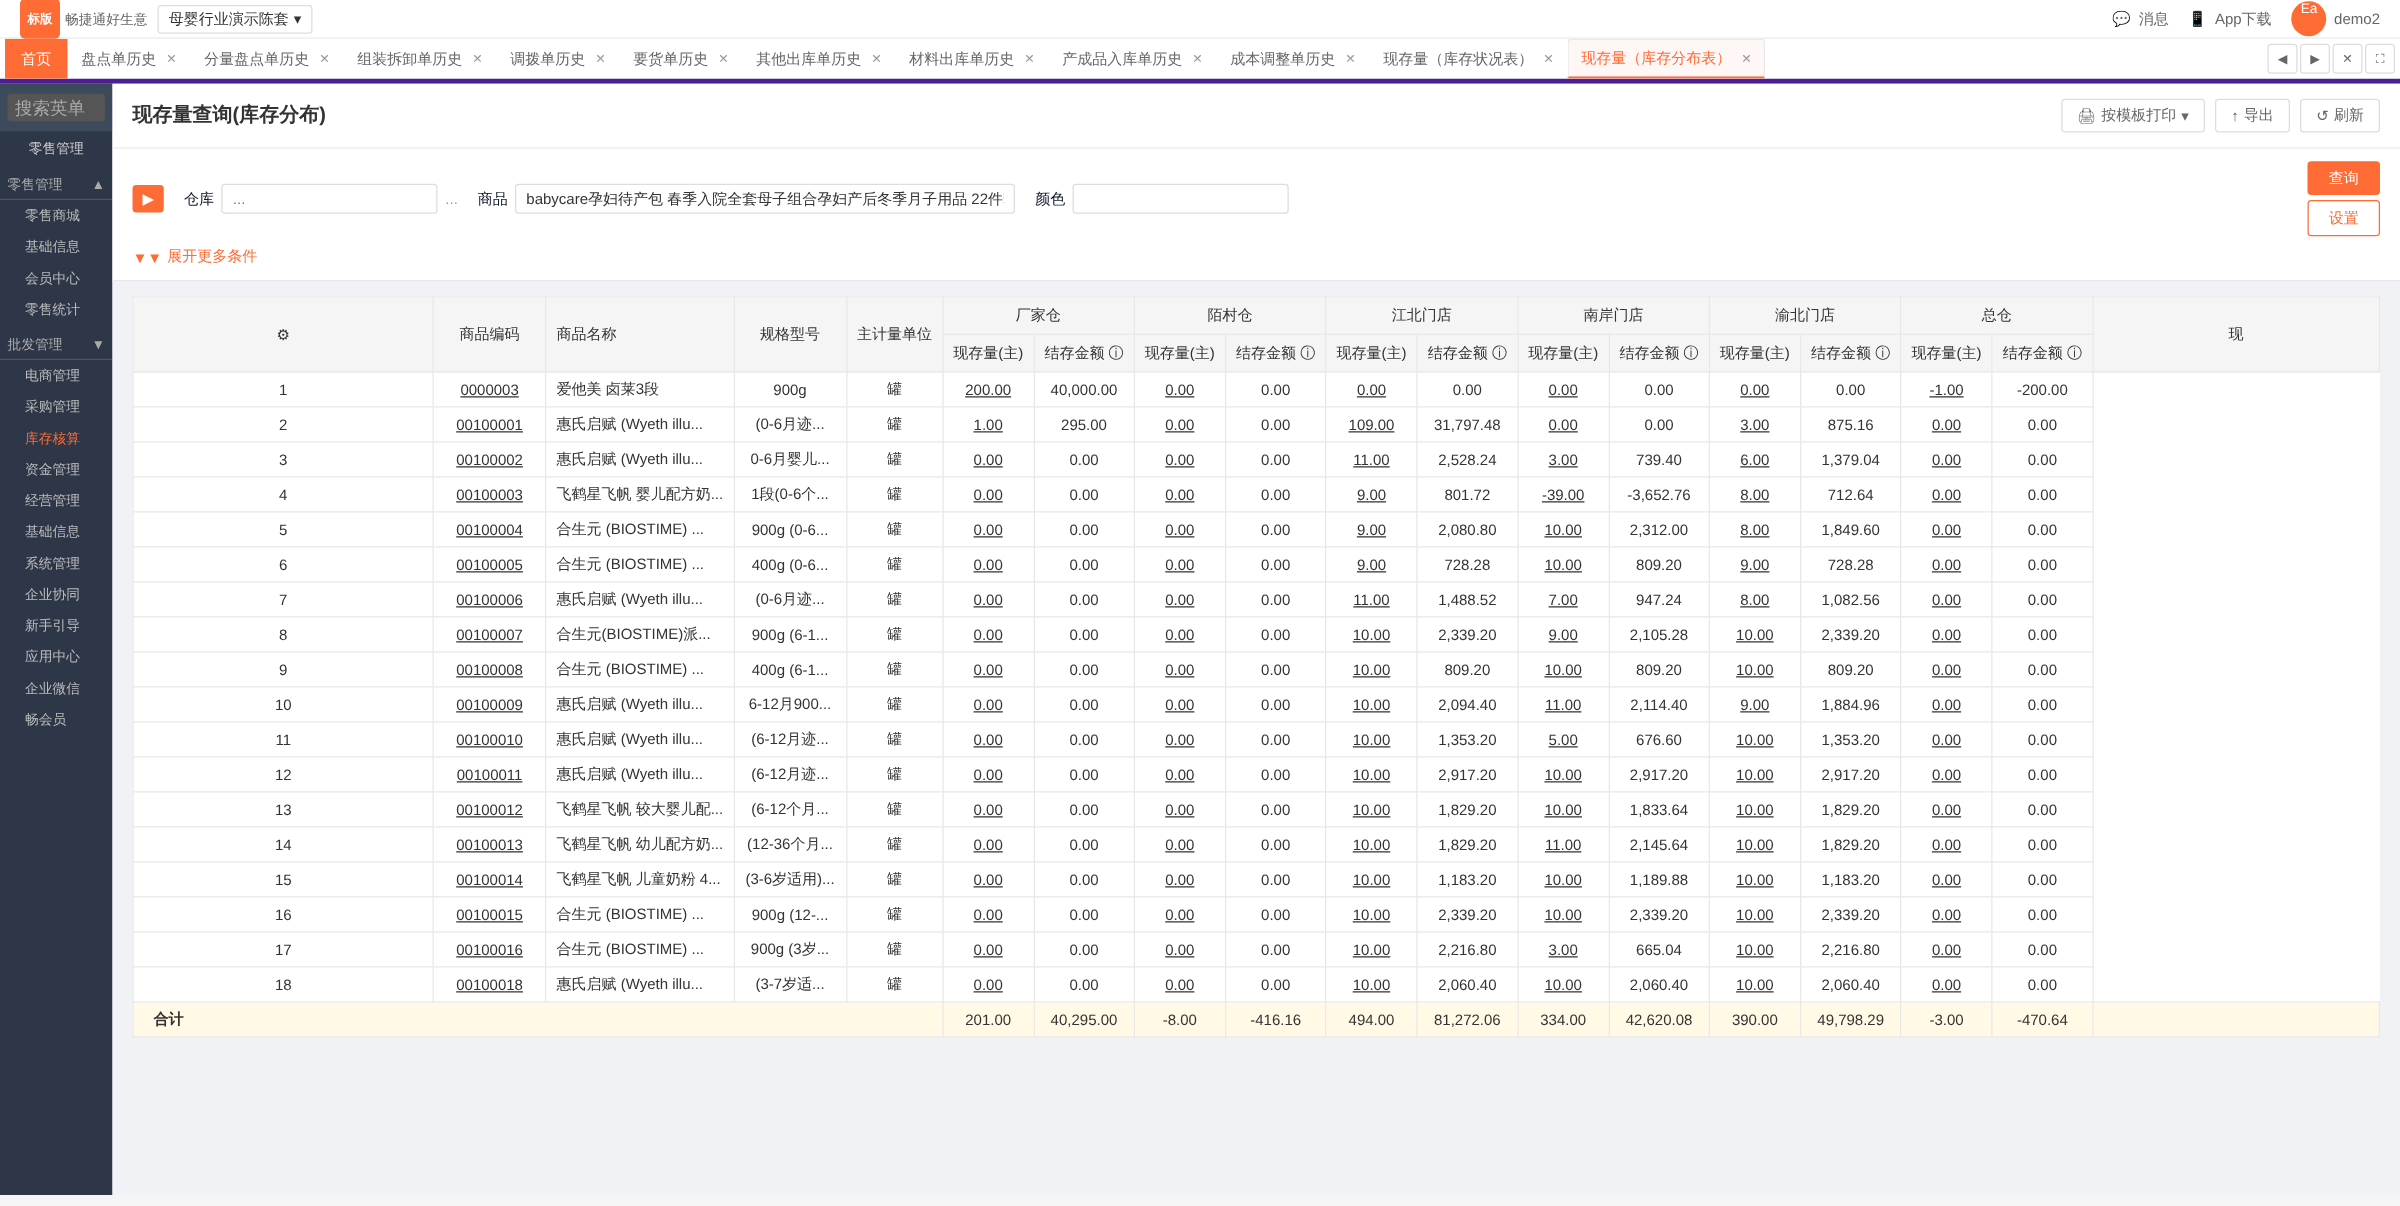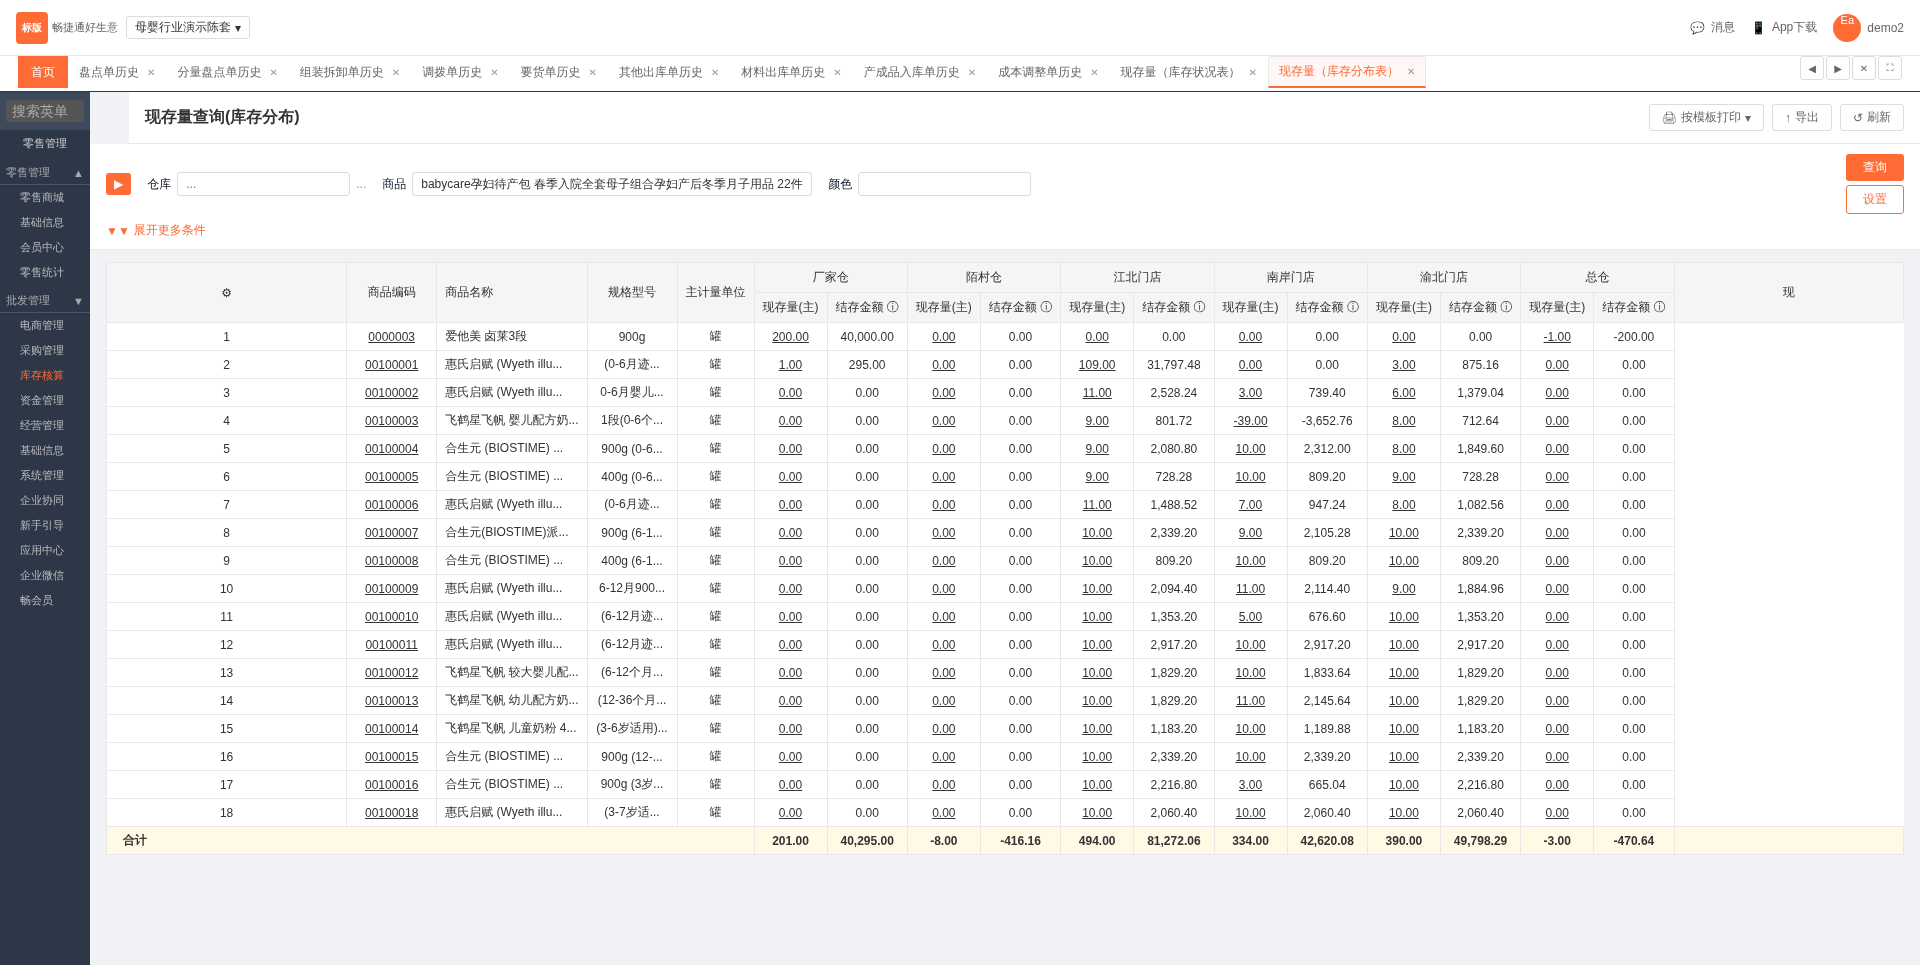--- a/index.html
+++ b/index.html
@@ -1,30 +1,30 @@
 <!DOCTYPE html>
 <html><head>
   <meta charset="utf-8">
   <style>
     * { box-sizing: border-box; margin: 0; padding: 0; }
     body { font-family: 'Microsoft YaHei', Arial, sans-serif; font-size: 12px; background: #f5f5f5; overflow: hidden; }
     
     
-    .top-bar { background: #fff; height: 56px; display: flex; align-items: center; padding: 0 16px; border-bottom: 1px solid #e8e8e8; justify-content: space-between; }
+    .top-bar { background: #fff; height: 31px; display: flex; align-items: center; padding: 0 16px; border-bottom: 1px solid #e8e8e8; justify-content: space-between; }
     .top-bar-left { display: flex; align-items: center; gap: 8px; }
     .logo-area { display: flex; align-items: center; gap: 4px; }
     .logo-icon { width: 32px; height: 32px; background: #ff6b35; border-radius: 4px; display: flex; align-items: center; justify-content: center; color: white; font-size: 10px; font-weight: bold; }
     .logo-text { font-size: 11px; color: #666; }
     .industry-selector { display: flex; align-items: center; gap: 4px; font-size: 12px; color: #333; cursor: pointer; border: 1px solid #ddd; padding: 2px 8px; border-radius: 3px; }
     .top-bar-right { display: flex; align-items: center; gap: 16px; font-size: 12px; color: #666; }
     .top-bar-right .user-info { display: flex; align-items: center; gap: 6px; }
     .avatar { width: 28px; height: 28px; border-radius: 50%; background: #ff6b35; display: flex; align-items: flex-start; justify-content: center; color: white; font-size: 11px; }
     
     
-    .tab-bar { background: #fff; display: flex; align-items: flex-start; height: 36px; border-bottom: 1px solid #4c1d95; padding: 0 18px; overflow: hidden; }
+    .tab-bar { background: #fff; display: flex; align-items: center; height: 36px; border-bottom: 4px solid #4c1d95; padding: 0 4px; overflow: hidden; }
     .tab { display: flex; align-items: center; padding: 0 10px; height: 32px; font-size: 12px; color: #666; cursor: pointer; border-radius: 3px 3px 0 0; white-space: nowrap; gap: 4px; border: 1px solid transparent; position: relative; }
     .tab.active { background: #fff7f5; color: #ff6b35; border-color: #e8e8e8; border-bottom: 2px solid #ff6b35; }
     .tab .close-btn { color: #999; font-size: 10px; margin-left: 4px; }
     .tab-home { background: #ff6b35; color: white; padding: 0 12px; border-radius: 0; }
     .tab-nav-btns { display: flex; gap: 2px; margin-left: auto; }
     .tab-nav-btn { width: 24px; height: 24px; display: flex; align-items: center; justify-content: center; cursor: pointer; border: 1px solid #ddd; border-radius: 3px; font-size: 10px; color: #666; }
     
     
     .main-layout { display: flex; height: calc(100vh - 76px); }
     
@@ -36,42 +36,42 @@
     .sidebar-nav-item { padding: 6px 4px; text-align: center; color: #ccc; font-size: 11px; cursor: pointer; }
     .sidebar-section { border-bottom: 1px solid #4a5568; }
     .sidebar-section-title { padding: 8px 6px 4px; font-size: 11px; color: #aaa; display: flex; align-items: center; justify-content: space-between; cursor: pointer; }
     .sidebar-sub-item { padding: 5px 20px; font-size: 11px; color: #bbb; cursor: pointer; }
     .sidebar-sub-item.active { color: #ff6b35; }
     
     
     .content { flex: 1; overflow: auto; background: #f0f2f5; }
     
     
-    .page-header { background: #fff; padding: 12px 16px; display: flex; align-items: center; justify-content: space-between; border-bottom: 1px solid #e8e8e8; margin-left: 39px; }
+    .page-header { background: #fff; padding: 12px 16px; display: flex; align-items: center; justify-content: space-between; border-bottom: 1px solid #e8e8e8; }
     .page-title { font-size: 16px; font-weight: bold; color: #333; }
     .page-actions { display: flex; gap: 8px; }
     .btn-action { padding: 4px 12px; border: 1px solid #ddd; border-radius: 3px; background: #fff; cursor: pointer; font-size: 12px; color: #666; display: flex; align-items: center; gap: 4px; }
     
     
     .filter-area { background: #fff; padding: 10px 16px; border-bottom: 1px solid #e8e8e8; }
     .filter-item { display: flex; align-items: center; gap: 6px; }
     .filter-label { color: #0f172a; font-size: 12px; white-space: nowrap; }
     .filter-input { border: 1px solid #ddd; border-radius: 3px; padding: 4px 8px; font-size: 12px; color: #333; min-width: 80px; }
     .filter-input-long { min-width: 400px; color: #333; }
     .filter-expand { color: #ff6b35; font-size: 12px; cursor: pointer; display: flex; align-items: center; gap: 4px; margin-top: 4px; }
     .orange-expand-btn { background: #ff6b35; color: white; border: none; border-radius: 3px; padding: 4px 8px; cursor: pointer; font-size: 12px; }
     .search-btn { background: #ff6b35; color: white; border: none; border-radius: 3px; padding: 5px 16px; cursor: pointer; font-size: 12px; }
     .settings-btn { background: #fff; color: #ff6b35; border: 1px solid #ff6b35; border-radius: 3px; padding: 5px 16px; cursor: pointer; font-size: 12px; }
     
     
     .table-container { padding: 12px 16px; overflow: auto; }
     .data-table { width: 100%; border-collapse: collapse; background: #fff; font-size: 12px; }
     .data-table th { background: #f5f5f5; border: 1px solid #e8e8e8; padding: 6px 8px; text-align: center; color: #333; font-weight: 500; white-space: nowrap; }
     .data-table td { border: 1px solid #e8e8e8; padding: 5px 8px; text-align: center; color: #333; white-space: nowrap; }
-    .data-table tr.summary td { background: #fff9e6; font-weight: bold; }
+    .data-table tr.summary td { background: #fff9e6; font-weight: normal; }
     .text-link { color: #1890ff; text-decoration: underline; cursor: pointer; }
     .text-red { color: #f5222d; }
     .group-header { background: #fafafa; }
     .group-header th { text-align: center; }
     .col-code { width: 90px; }
     .col-name { width: 130px; text-align: left !important; }
     .col-spec { width: 90px; }
     .col-unit { width: 60px; }
     .col-qty { width: 70px; }
     .col-amount { width: 80px; }

